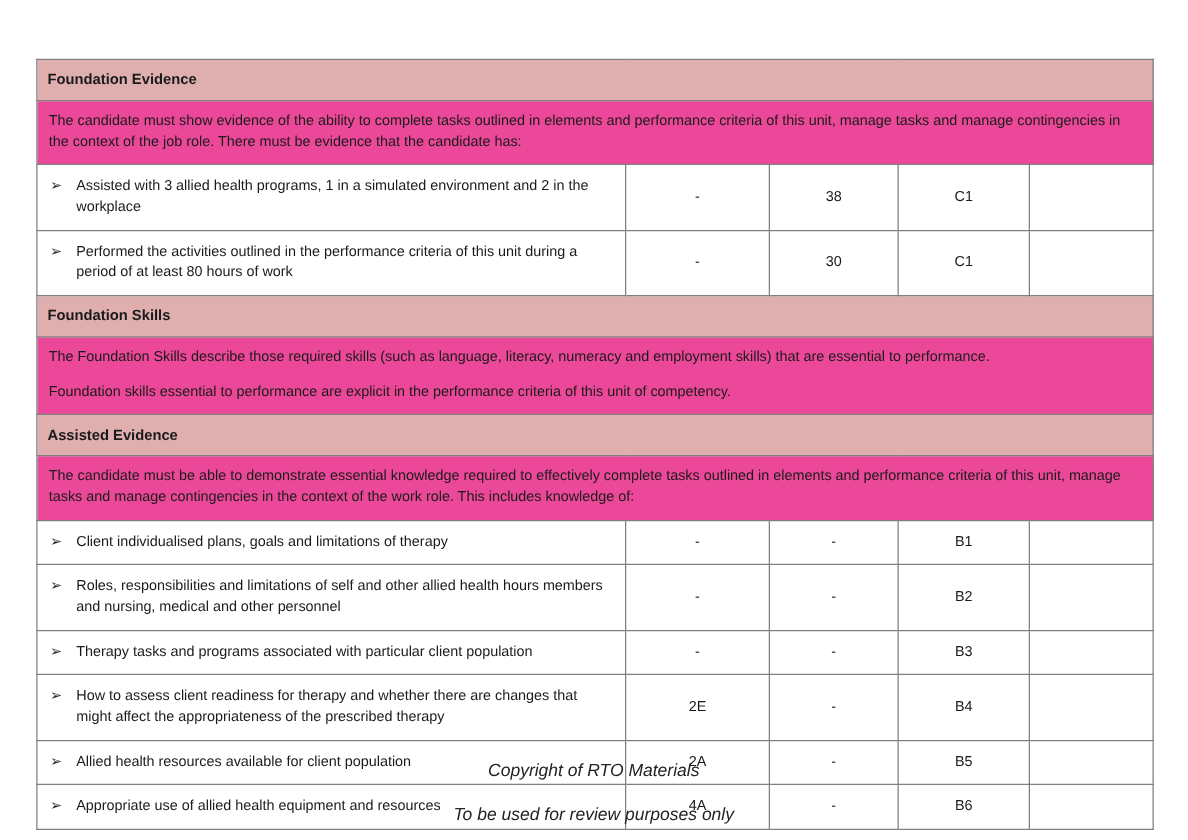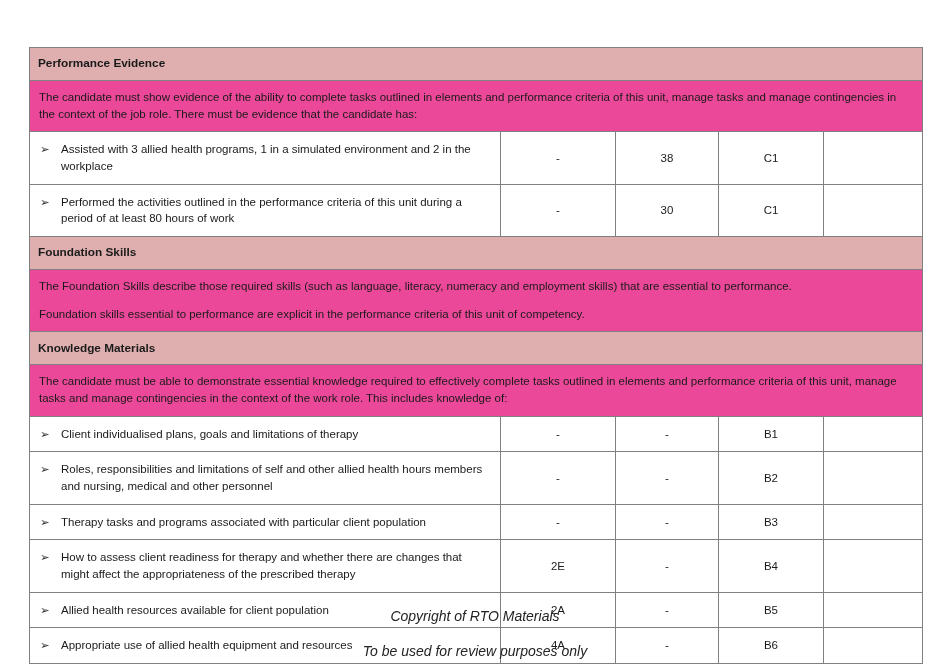--- a/index.html
+++ b/index.html
@@ -113,21 +113,21 @@
   <table class="doc-table">
     <colgroup>
       <col style="width:471px">
       <col style="width:115px">
       <col style="width:103px">
       <col style="width:105px">
       <col style="width:99px">
     </colgroup>
     <tbody id="table-body">
         <tr class="section-header">
-          <td colspan="5">Performance Evidence</td>
+          <td colspan="5">Foundation Evidence</td>
         </tr>
         <tr class="intro-row">
           <td colspan="5">
             <p>The candidate must show evidence of the ability to complete tasks outlined in elements and performance criteria of this unit, manage tasks and manage contingencies in the context of the job role. There must be evidence that the candidate has:</p>
           </td>
         </tr>
         <tr class="item-row">
           <td class="crit-text">
             <div class="bullet-line">
               <span class="bullet-glyph">➢</span>
@@ -154,21 +154,21 @@
         <tr class="section-header">
           <td colspan="5">Foundation Skills</td>
         </tr>
         <tr class="intro-row">
           <td colspan="5">
             <p>The Foundation Skills describe those required skills (such as language, literacy, numeracy and employment skills) that are essential to performance.</p>
             <p>Foundation skills essential to performance are explicit in the performance criteria of this unit of competency.</p>
           </td>
         </tr>
         <tr class="section-header">
-          <td colspan="5">Knowledge Materials</td>
+          <td colspan="5">Assisted Evidence</td>
         </tr>
         <tr class="intro-row">
           <td colspan="5">
             <p>The candidate must be able to demonstrate essential knowledge required to effectively complete tasks outlined in elements and performance criteria of this unit, manage tasks and manage contingencies in the context of the work role. This includes knowledge of:</p>
           </td>
         </tr>
         <tr class="item-row">
           <td class="crit-text">
             <div class="bullet-line">
               <span class="bullet-glyph">➢</span>

